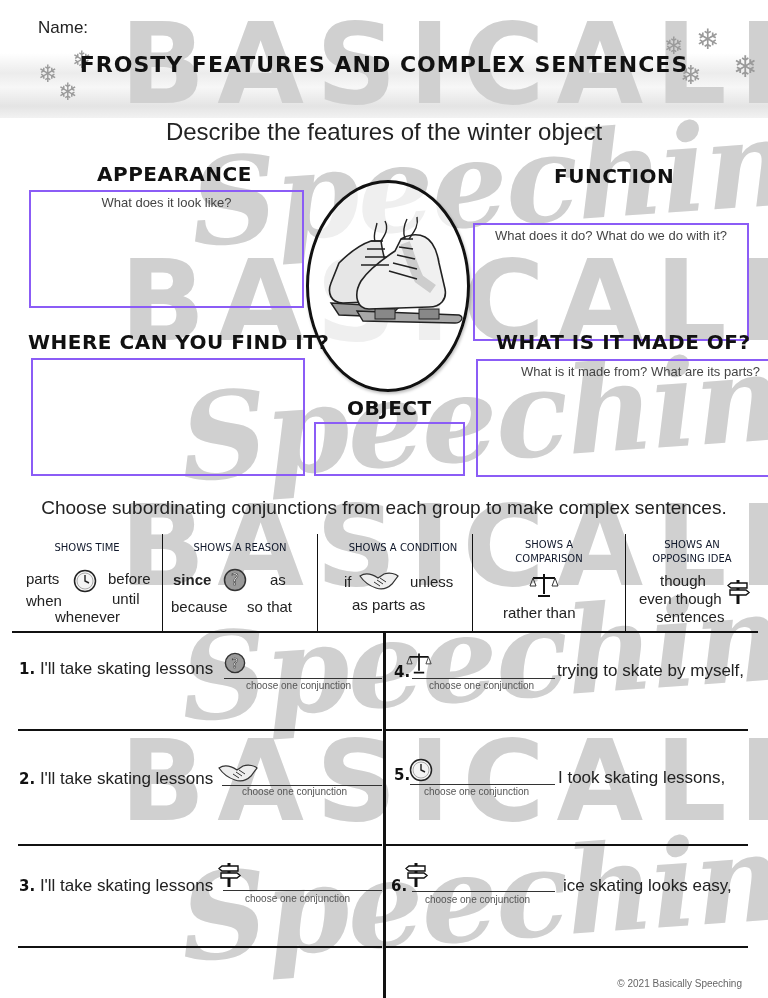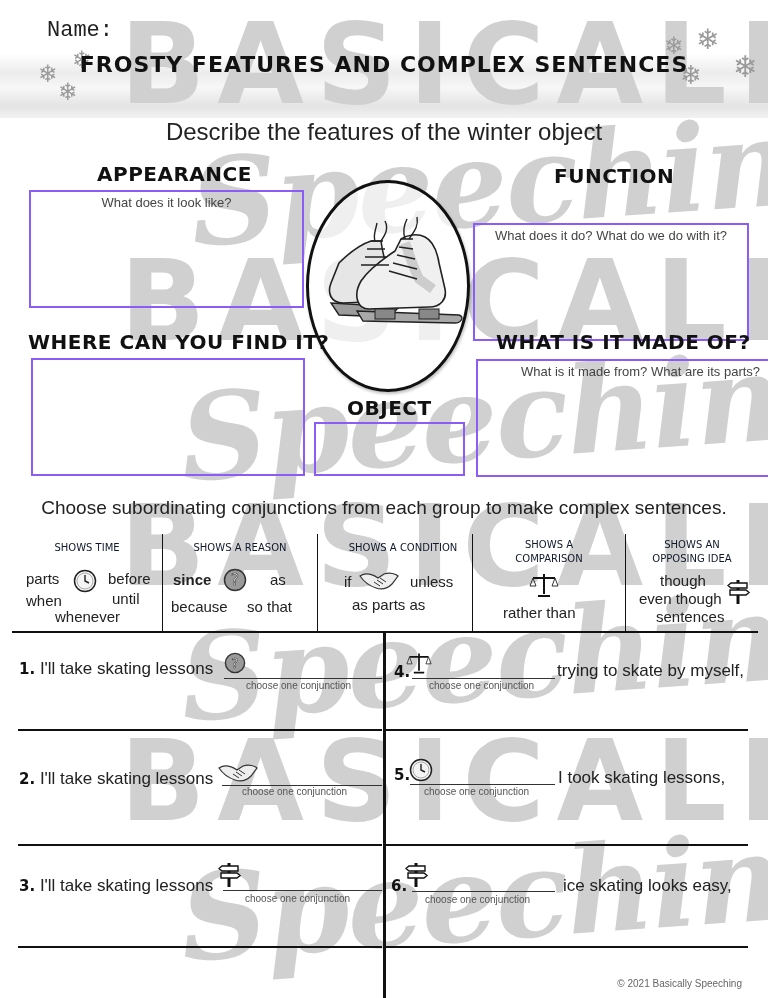--- a/index.html
+++ b/index.html
@@ -9,21 +9,21 @@
   
   .wm { position: absolute; color: #d0d0d0; pointer-events: none; z-index: 0; white-space: nowrap; }
   .wm-block { font-family: "DejaVu Sans", sans-serif; font-weight: bold; font-size: 112px; letter-spacing: 12px; line-height: 1; }
   .wm-script { font-family: "DejaVu Serif", serif; font-style: italic; font-weight: bold; font-size: 120px; line-height: 1; letter-spacing: -2px; }
 
   .layer { position: absolute; z-index: 1; }
 
   
   .header-band { position: absolute; left: 0; top: 0; width: 768px; height: 118px;
     background: linear-gradient(180deg, #ffffff 0%, #ffffff 45%, #ececec 62%, #f7f7f7 74%, #e4e4e4 90%, #f2f2f2 100%); z-index: 0; }
-  .name-label { left: 47px; top: 18px; font-size: 22px; font-family: Liberation Mono, monospace; color: #222; }
+  .name-label { left: 38px; top: 18px; font-size: 17px; font-family: Liberation Sans, sans-serif; color: #222; }
   .main-title { left: 0; width: 768px; top: 52px; text-align: center; font-family: "DejaVu Sans", sans-serif; font-weight: bold; font-size: 22px; letter-spacing: 1px; color: #111; }
   .flake { position: absolute; z-index: 1; color: #9a9a9a; line-height: 1; }
 
   .subtitle { left: 0; width: 768px; top: 118px; text-align: center; font-family: "Liberation Sans", sans-serif; font-size: 24px; color: #222; }
 
   .sec-heading { font-family: "DejaVu Sans", sans-serif; font-weight: bold; font-size: 20px; color: #111; letter-spacing: 0.5px; }
   .box { position: absolute; border: 2px solid #8b5cf6; background: transparent; z-index: 1; }
   .box-prompt { font-family: "Liberation Sans", sans-serif; font-size: 13px; color: #444; text-align: center; margin-top: 3px; }
 
   .oval { position: absolute; left: 306px; top: 180px; width: 164px; height: 212px; border: 3px solid #111; border-radius: 50%; background: rgba(255,255,255,0.65); z-index: 1;

